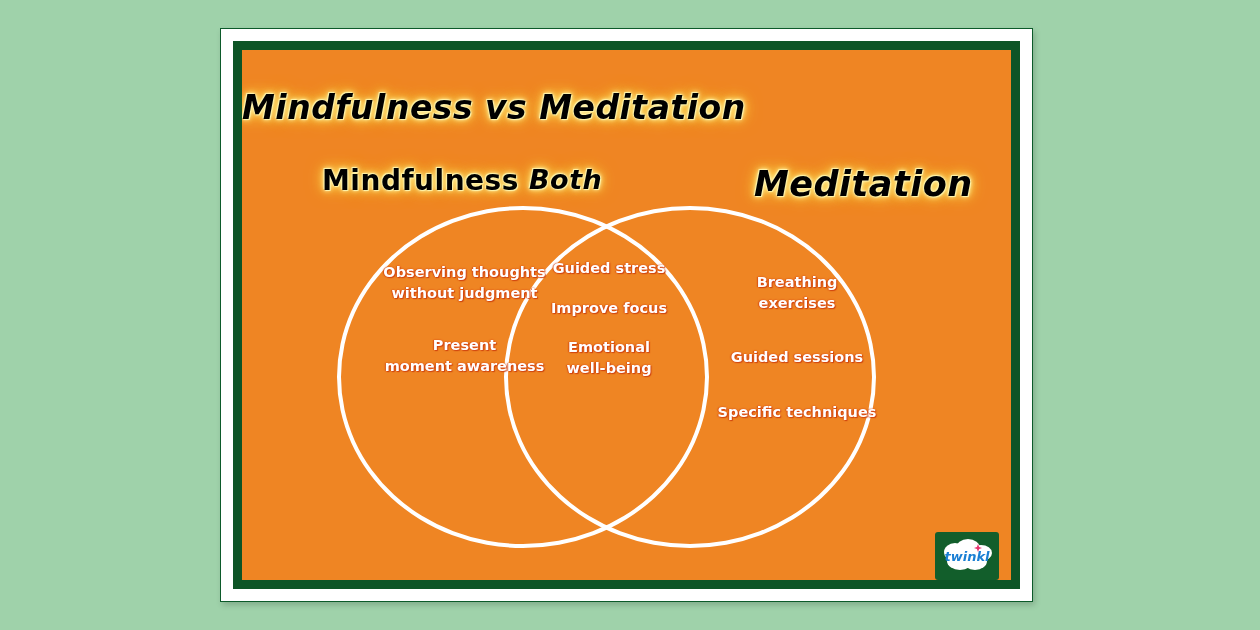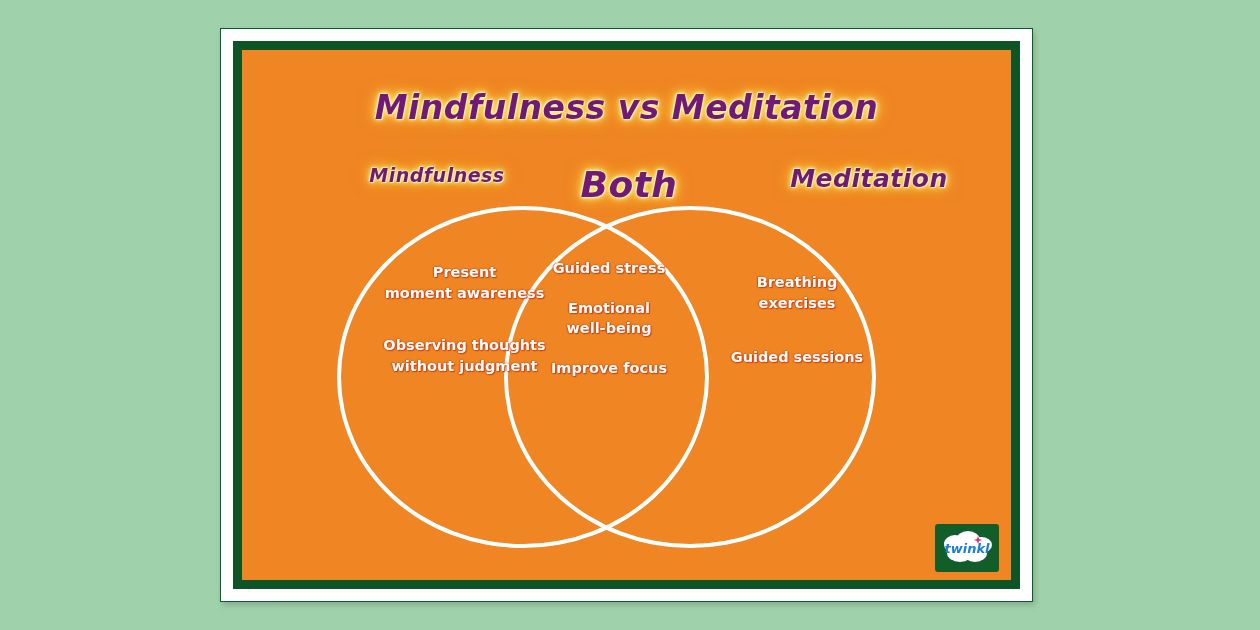--- a/index.html
+++ b/index.html
@@ -42,24 +42,23 @@
     top: 9px;
     right: 9px;
     bottom: 9px;
     background: #ef8523;
     overflow: hidden;
   }
 
   
   .heading {
     position: absolute;
-    text-align: center;
     font-family: "DejaVu Sans", sans-serif;
     font-weight: bold;
-    color: #701a75;
+    color: #000000;
     white-space: nowrap;
     letter-spacing: 0.5px;
     text-shadow:
       0 0 2px #fff8c0,
       0 0 4px #fff8c0,
       0 0 7px #ffe97a,
       0 0 12px #ffd84d,
       0 0 18px rgba(255,214,60,0.85),
       1px 1px 0 #fdf7cf,
       -1px -1px 0 #fdf7cf;
@@ -68,35 +67,34 @@
     left: 0;
     right: 0;
     top: 38px;
     font-size: 33px;
     font-style: italic;
   }
   #label-left {
     left: 80px;
     width: 230px;
     top: 114px;
-    font-size: 19px;
-    font-style: italic;
+    font-size: 28px;
   }
   #label-both {
     left: 287px;
     width: 200px;
     top: 114px;
-    font-size: 36px;
+    font-size: 27px;
     font-style: italic;
   }
   #label-right {
     left: 512px;
     width: 230px;
     top: 114px;
-    font-size: 25px;
+    font-size: 35px;
     font-style: italic;
   }
 
   
   #venn-area {
     position: absolute;
     left: 0;
     top: 0;
     width: 100%;
     height: 100%;
@@ -135,21 +133,21 @@
 
   #group-left .venn-item  { margin-bottom: 32px; }
   #group-both .venn-item  { margin-bottom: 19px; }
   #group-right .venn-item { margin-bottom: 34px; }
   .venn-item:last-child   { margin-bottom: 0 !important; }
 
   
   #twinkl-logo {
     position: absolute;
     right: 12px;
-    bottom: 8px;
+    bottom: 0;
     width: 64px;
     height: 48px;
     background: #125e2b;
     border-radius: 3px;
     display: flex;
     align-items: center;
     justify-content: center;
   }
   #twinkl-logo svg { display: block; }
 </style>
@@ -164,33 +162,34 @@
 
       <div class="heading" id="label-left">Mindfulness</div>
       <div class="heading" id="label-both">Both</div>
       <div class="heading" id="label-right">Meditation</div>
 
       <div id="venn-area">
         <div class="venn-circle" id="venn-circle-left"></div>
         <div class="venn-circle" id="venn-circle-right"></div>
 
         <div class="venn-text-group" id="group-left">
+            <div class="venn-item">Observing thoughts<br>without judgment</div>
             <div class="venn-item">Present<br>moment awareness</div>
-            <div class="venn-item">Observing thoughts<br>without judgment</div>
           </div>
 
         <div class="venn-text-group" id="group-both">
             <div class="venn-item">Guided stress</div>
+            <div class="venn-item">Improve focus</div>
             <div class="venn-item">Emotional<br>well-being</div>
-            <div class="venn-item">Improve focus</div>
           </div>
 
         <div class="venn-text-group" id="group-right">
             <div class="venn-item">Breathing<br>exercises</div>
             <div class="venn-item">Guided sessions</div>
+            <div class="venn-item">Specific techniques</div>
           </div>
       </div>
 
       <div id="twinkl-logo">
         <svg width="58" height="38" viewBox="0 0 58 38" aria-hidden="true">
           <g>
             <ellipse cx="17" cy="15" rx="11" ry="9" fill="#ffffff"></ellipse>
             <ellipse cx="30" cy="11" rx="12" ry="9" fill="#ffffff"></ellipse>
             <ellipse cx="43" cy="16" rx="11" ry="8" fill="#ffffff"></ellipse>
             <ellipse cx="22" cy="24" rx="13" ry="9" fill="#ffffff"></ellipse>

